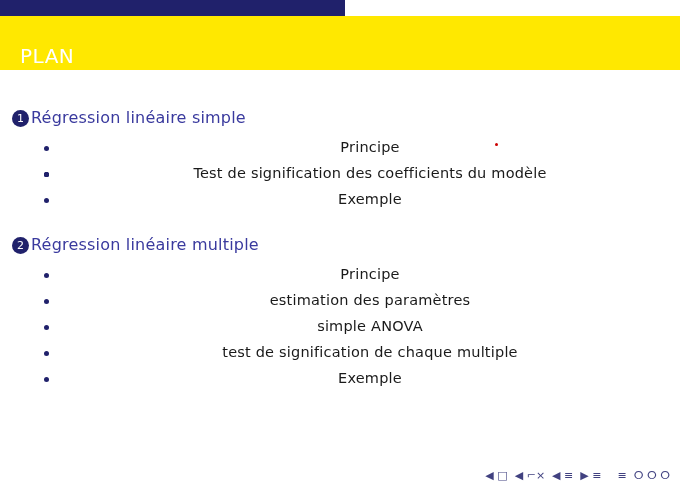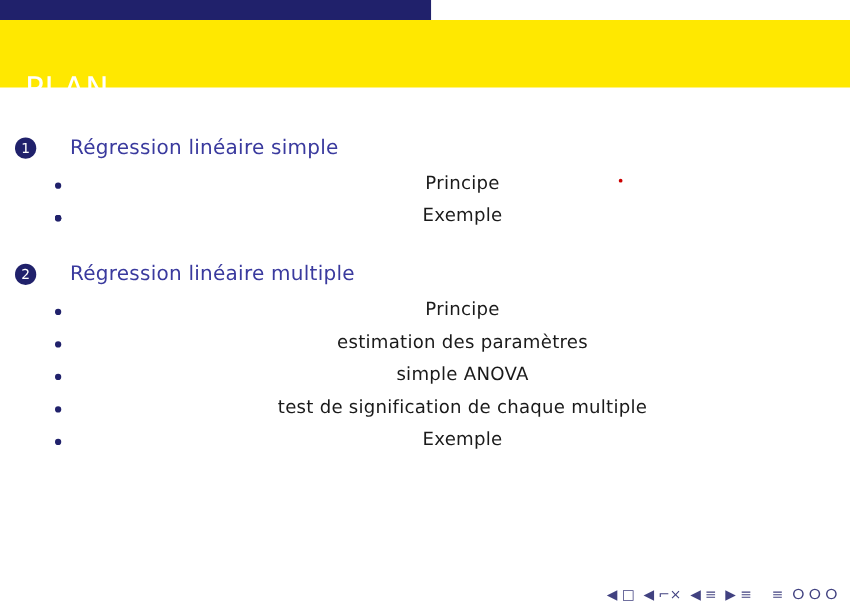--- a/index.html
+++ b/index.html
@@ -40,22 +40,22 @@
     position: absolute;
     left: 0;
     top: 16px;
     width: 680px;
     height: 54px;
     background: #ffe800;
   }
   .slide-title {
     position: absolute;
     left: 20px;
-    top: 40px;
-    font-size: 25px;
+    top: 28px;
+    font-size: 20px;
     color: #ffffff;
     letter-spacing: 0.5px;
     font-family: "DejaVu Sans", sans-serif;
     font-weight: normal;
   }
   .content {
     position: absolute;
     left: 0;
     top: 70px;
     width: 680px;
@@ -80,21 +80,21 @@
     background: #20216b;
     color: #ffffff;
     font-size: 11px;
     line-height: 17px;
     text-align: center;
     flex: 0 0 auto;
     margin-top: 2px;
     font-family: "DejaVu Sans", sans-serif;
   }
   .section-label {
-    margin-left: 27px;
+    margin-left: 2px;
     font-size: 16px;
     color: #3a3a9e;
     font-family: "DejaVu Sans", sans-serif;
     letter-spacing: 0.2px;
   }
   .bullets {
     margin: 0;
     padding: 0;
     list-style: none;
   }
@@ -172,20 +172,24 @@
       <ul class="bullets">
         <li class="bullet first-bullet">
           <span class="dot"></span>
           <span>Principe</span>
         </li>
         <li class="bullet">
           <span class="dot"></span>
         </li>
         <li class="bullet">
           <span class="dot"></span>
+        </li>
+        <li class="bullet">
+          <span class="dot"></span>
+          <span>Test de signification des coefficients du modèle</span>
         </li>
         <li class="bullet">
           <span class="dot"></span>
           <span>Exemple</span>
         </li>
       </ul>
     </div>
 
     <div class="section section-2">
       <div class="section-head">

